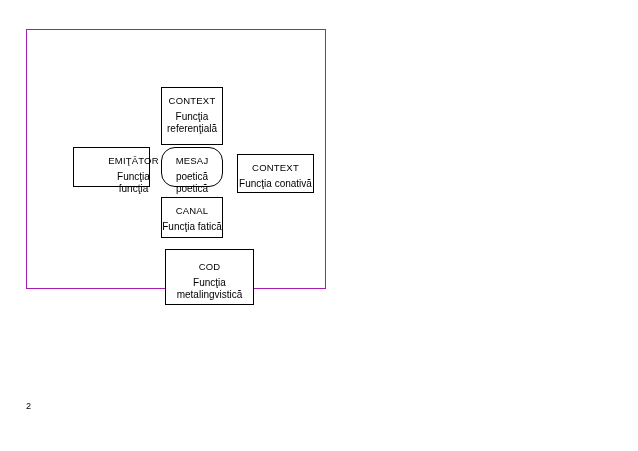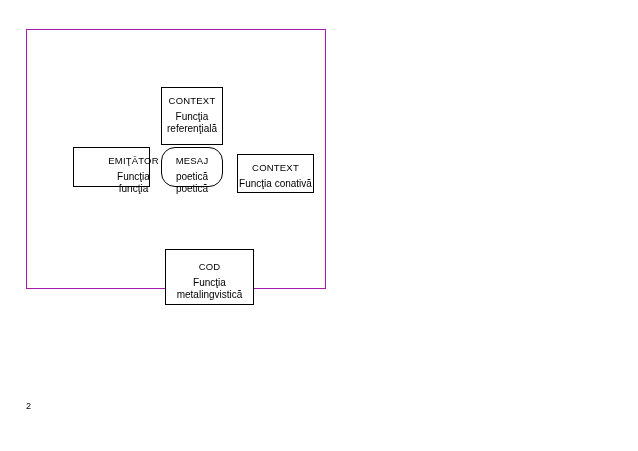--- a/index.html
+++ b/index.html
@@ -126,20 +126,24 @@
     <div class="node" id="node-mesaj">
       <span class="title">MESAJ</span>
       <span class="fn">poetică poetică</span>
     </div>
 
     <div class="node" id="node-receptor">
       <span class="title">CONTEXT</span>
       <span class="fn">Funcţia conativă</span>
     </div>
 
+    <div class="node" id="node-canal">
+      <span class="title">CANAL</span>
+      <span class="fn">Funcţia fatică</span>
+    </div>
 
     <div class="node" id="node-cod">
       <span class="title">COD</span>
       <span class="fn">Funcţia
 metalingvistică</span>
     </div>
 
   </div>
 
   <div id="page-number">2</div>

